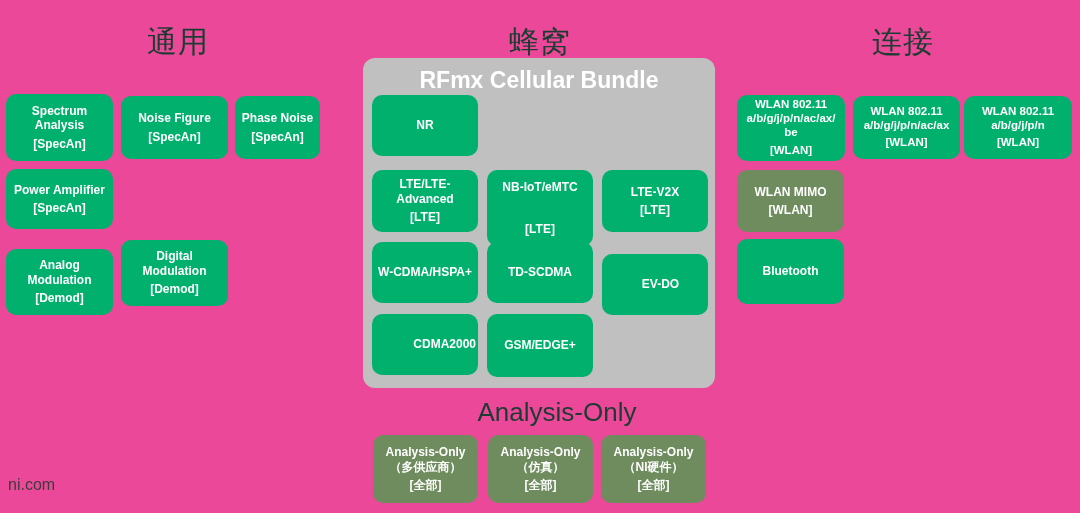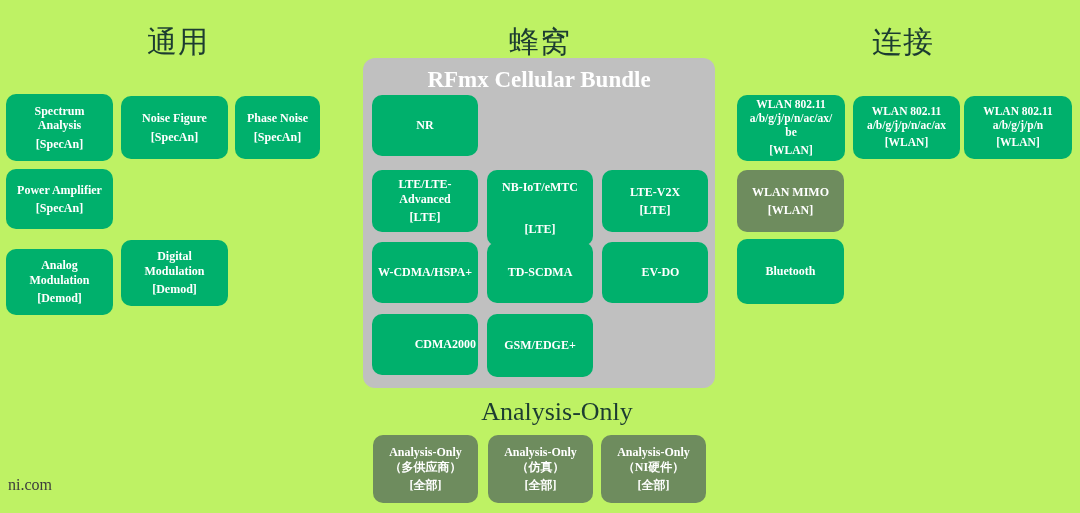--- a/index.html
+++ b/index.html
@@ -1,21 +1,21 @@
 <!DOCTYPE html>
 <html style="--green: #00B06C; --olive: #6E8C5E; --gray: #C0C0C0; --heading: #1C3C31; --footer: #3C3C3C;"><head>
 <meta charset="utf-8">
 <style>
   html, body { margin: 0; padding: 0; background: #ffffff; }
   .stage {
     position: relative;
     width: 1080px;
     height: 513px;
-    background: #bef264;
-    font-family: Liberation Serif, serif;
+    background: #ec4899;
+    font-family: Liberation Sans, sans-serif;
     overflow: hidden;
   }
   .section-title {
     position: absolute;
     text-align: center;
     font-size: 30px;
     line-height: 36px;
     color: var(--heading, #1c3c31);
     letter-spacing: 1px;
   }
@@ -123,21 +123,21 @@
   <div class="box" style="left:602px; top:170px; width:106px; height:62px;">
     <span class="name">LTE-V2X</span>
     <span class="tag">[LTE]</span>
   </div>
   <div class="box" style="left:372px; top:242px; width:106px; height:61px;text-align:right;">
     <span class="name">W-CDMA/HSPA+</span>
   </div>
   <div class="box" style="left:487px; top:242px; width:106px; height:61px;">
     <span class="name">TD-SCDMA</span>
   </div>
-  <div class="box" style="left:602px; top:242px; width:106px; height:61px;padding-left:13px;">
+  <div class="box" style="left:602px; top:254px; width:106px; height:61px;padding-left:13px;">
     <span class="name">EV-DO</span>
   </div>
   <div class="box" style="left:372px; top:314px; width:106px; height:61px;align-items:flex-end;">
     <span class="name">CDMA2000</span>
   </div>
   <div class="box" style="left:487px; top:314px; width:106px; height:63px;">
     <span class="name">GSM/EDGE+</span>
   </div>
 
   <div class="box small" style="left:737px; top:95px; width:108px; height:66px;">

